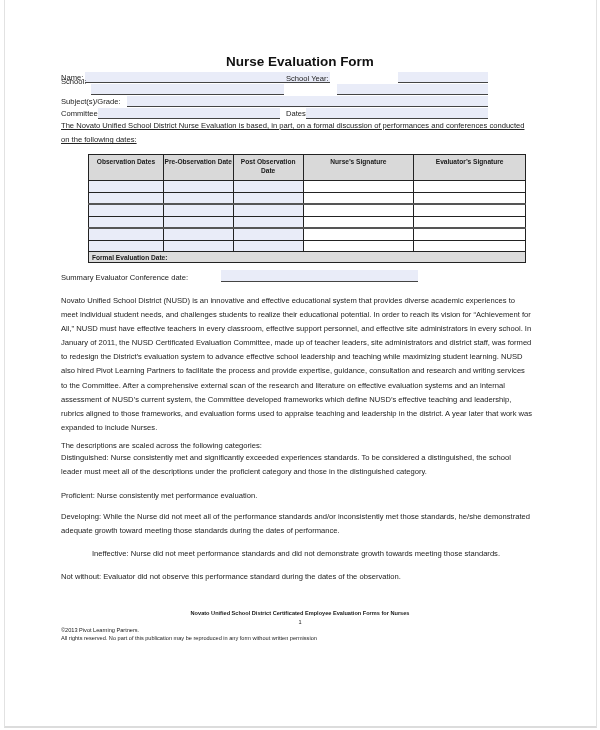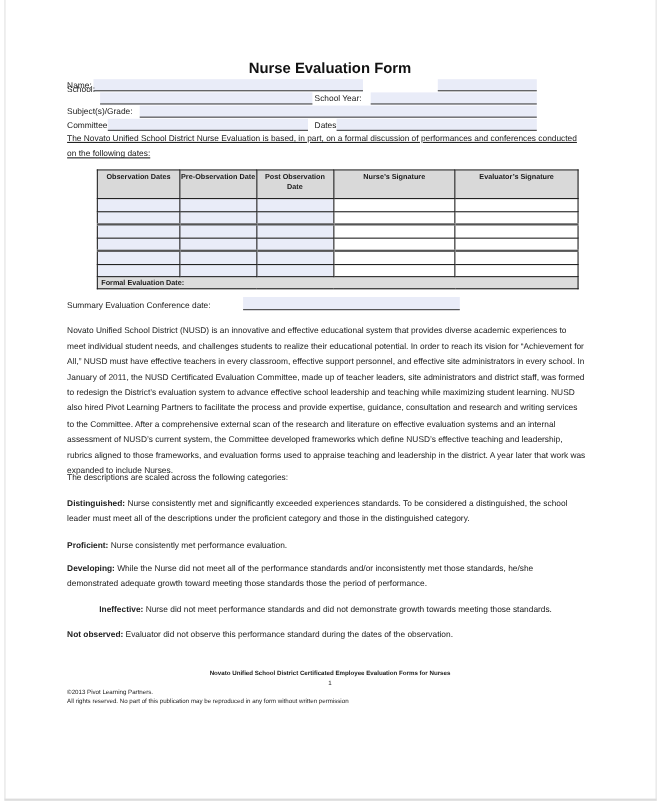--- a/index.html
+++ b/index.html
@@ -12,39 +12,39 @@
   .fld { position:absolute; font-size:7.6px; color:#222; height:11px; line-height:11px; }
   .line { position:absolute; height:10px; background:#e9ecf8; border-bottom:1px solid #444; }
   .para { position:absolute; left:61px; width:470px; font-size:7.6px; line-height:14.1px; color:#222; }
   table.obs { position:absolute; left:88px; top:154px; border-collapse:collapse; width:438px; }
   table.obs th, table.obs td { border:1px solid #222; font-size:6.6px; padding:0; }
   table.obs th { background:#d9d9d9; font-weight:bold; height:23px; vertical-align:top; text-align:center; line-height:9px; padding-top:2px; }
   table.obs td { height:10.5px; }
   table.obs td.d { background:#e9ecf8; }
   table.obs td.formal { background:#dcdcdc; font-weight:bold; text-align:left; padding-left:3px; height:10px; }
   table.obs tr.thick td { border-top:2px solid #555; }
-  .b { font-weight:bold; }
+  .b { font-weight:normal; }
   .footer { position:absolute; left:0; width:600px; text-align:center; font-size:5.6px; font-weight:bold; }
   .foot-small { position:absolute; left:61px; font-size:5.6px; color:#222; }
 </style>
 </head>
 <body>
 
 <div class="page"></div>
 
 <div class="title">Nurse Evaluation Form</div>
 
 <div class="fld" style="left:61px;top:72px;">Name:</div>
 <div class="line" style="left:85px;top:72px;width:245px;"></div>
 <div class="fld" style="left:381px;top:84px;">ID#:</div>
 <div class="line" style="left:398px;top:72px;width:90px;"></div>
 
 <div class="fld" style="left:61px;top:76px;">School:</div>
 <div class="line" style="left:91px;top:84px;width:193px;"></div>
-<div class="fld" style="left:286px;top:84px;">School Year:</div>
+<div class="fld" style="left:286px;top:73px;">School Year:</div>
 <div class="line" style="left:337px;top:84px;width:151px;"></div>
 
 <div class="fld" style="left:61px;top:96px;">Subject(s)/Grade:</div>
 <div class="line" style="left:127px;top:96px;width:361px;"></div>
 
 <div class="fld" style="left:61px;top:108px;">Committee:</div>
 <div class="line" style="left:98px;top:108px;width:182px;"></div>
 <div class="fld" style="left:286px;top:108px;">Dates:</div>
 <div class="line" style="left:306px;top:108px;width:182px;"></div>
 
@@ -107,29 +107,29 @@
     <td class="d"></td>
     <td></td>
     <td></td>
   </tr>
   <tr>
     <td class="formal" colspan="5"><span>Formal Evaluation Date:</span></td>
   </tr>
 </tbody>
   </table>
 
-<div class="fld" style="left:61px;top:272px;">Summary Evaluation Conference date:</div>
+<div class="fld" style="left:61px;top:272px;">Summary Evaluator Conference date:</div>
 <div class="line" style="left:221px;top:270px;width:197px;height:11px;"></div>
 
 <div class="para" style="top:294px;width:472px;">Novato Unified School District (NUSD) is an innovative and effective educational system that provides diverse academic experiences to meet individual student needs, and challenges students to realize their educational potential. In order to reach its vision for “Achievement for All,” NUSD must have effective teachers in every classroom, effective support personnel,  and effective site administrators in every school. In January of 2011, the NUSD Certificated Evaluation Committee, made up of teacher leaders, site administrators and district staff, was formed to redesign the District’s evaluation system to advance effective school leadership and teaching while maximizing student learning. NUSD also hired Pivot Learning Partners to facilitate the process and provide expertise, guidance, consultation and research and writing services to the Committee. After a comprehensive external scan of the research and literature on effective evaluation systems and an internal assessment of NUSD’s current system, the Committee developed frameworks which define NUSD’s effective teaching and leadership, rubrics aligned to those frameworks, and evaluation forms used to appraise teaching and leadership in the district.  A year later that work was expanded to include Nurses.</div>
 
-<div class="para" style="top:427px;">The descriptions are scaled across the following categories:</div>
+<div class="para" style="top:439px;">The descriptions are scaled across the following categories:</div>
 
 <div class="para" style="top:451px;"><span class="b">Distinguished:</span><span> Nurse consistently met and significantly exceeded experiences standards. To be considered a distinguished, the school leader must meet all of the descriptions under the proficient category and those in the distinguished category.</span></div>
 <div class="para" style="top:489px;"><span class="b">Proficient:</span><span> Nurse consistently met performance evaluation.</span></div>
-<div class="para" style="top:510px;"><span class="b">Developing:</span><span> While the Nurse did not meet all of the performance standards and/or inconsistently met those standards, he/she demonstrated adequate growth toward meeting those standards those the period of performance.</span></div>
+<div class="para" style="top:510px;"><span class="b">Developing:</span><span> While the Nurse did not meet all of the performance standards and/or inconsistently met those standards, he/she demonstrated adequate growth toward meeting those standards during the dates of performance.</span></div>
 <div class="para" style="top:547px;text-align:center;"><span class="b">Ineffective:</span><span> Nurse did not meet performance standards and did not demonstrate growth towards meeting those standards.</span></div>
-<div class="para" style="top:570px;"><span class="b">Not observed:</span><span> Evaluator did not observe this performance standard during the dates of the observation.</span></div>
+<div class="para" style="top:570px;"><span class="b">Not without:</span><span> Evaluator did not observe this performance standard during the dates of the observation.</span></div>
 
 <div class="footer" style="top:610px;">Novato Unified School District Certificated Employee Evaluation Forms for Nurses</div>
 <div class="footer" style="top:619px;font-weight:normal;">1</div>
 <div class="foot-small" style="top:627px;">©2013 Pivot Learning Partners.</div>
 <div class="foot-small" style="top:635px;">All rights reserved. No part of this publication may be reproduced in any form without written permission</div>
 
 </body></html>

